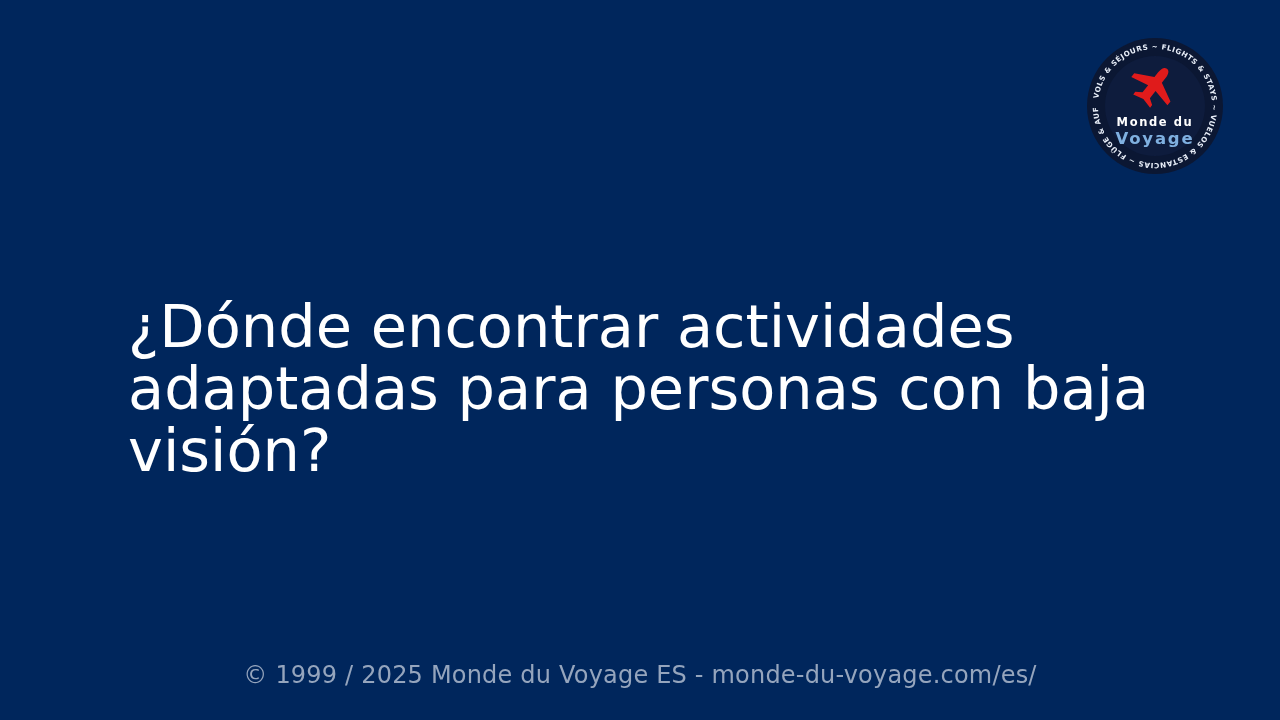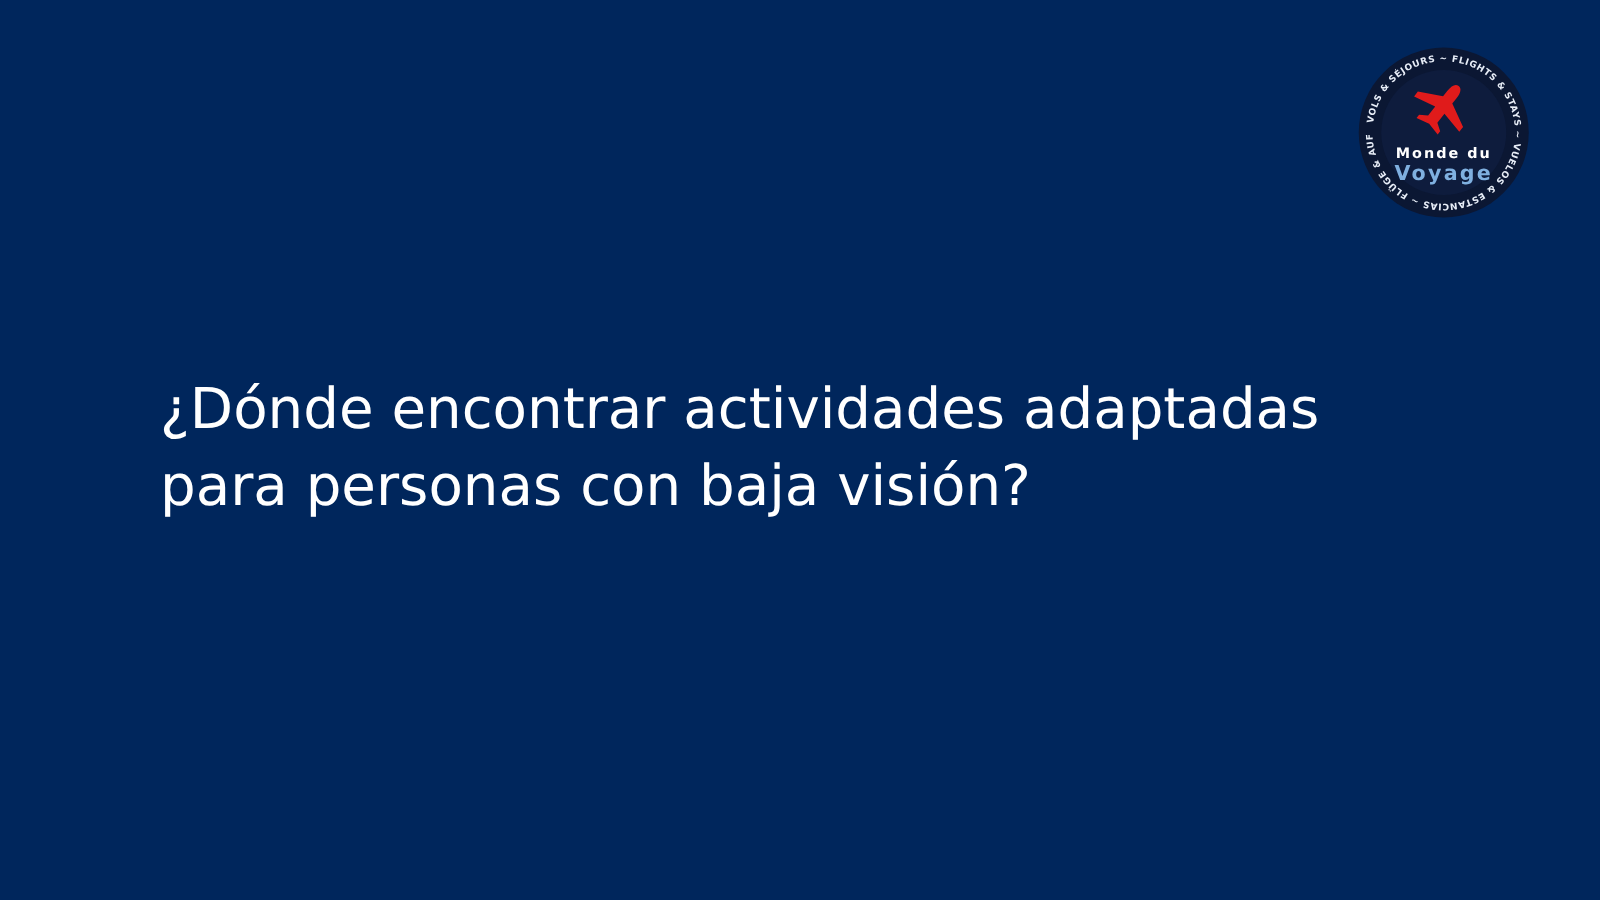--- a/index.html
+++ b/index.html
@@ -58,21 +58,21 @@
 
   
   .title-wrap {
     position: absolute;
     left: 128px;
     top: 296px;
     width: 1040px;
   }
   .title {
     font-family: "DejaVu Sans", sans-serif;
-    font-size: 45px;
+    font-size: 59px;
     font-weight: 400;
     line-height: 62px;
     color: #ffffff;
     letter-spacing: 0px;
     margin: 0;
   }
 
   
   .footer {
     position: absolute;
@@ -136,14 +136,15 @@
     </div>
   </div>
 
   <div class="title-wrap">
     <div class="title">
       <span>¿Dónde encontrar actividades adaptadas para</span>
       <span>personas con baja visión?</span>
     </div>
   </div>
 
+  <div class="footer">© 1999 / 2025 Monde du Voyage ES - monde-du-voyage.com/es/</div>
 
 </div>
 
 </body></html>

